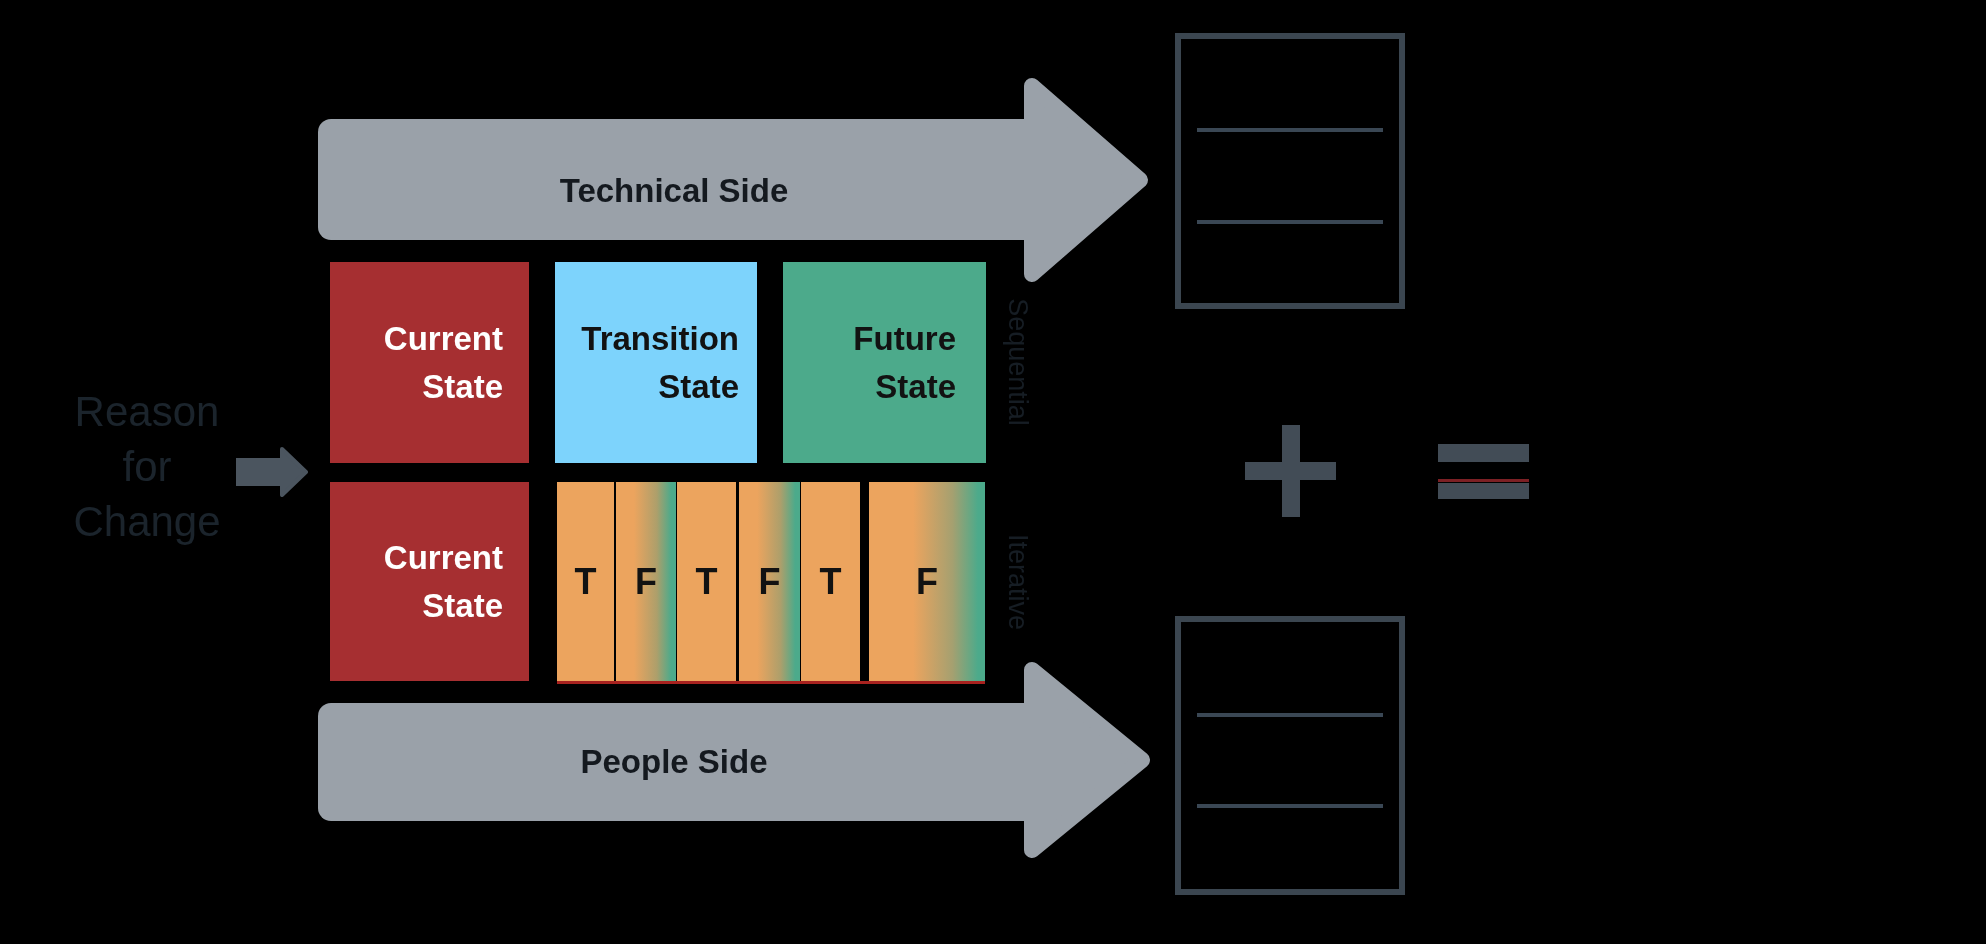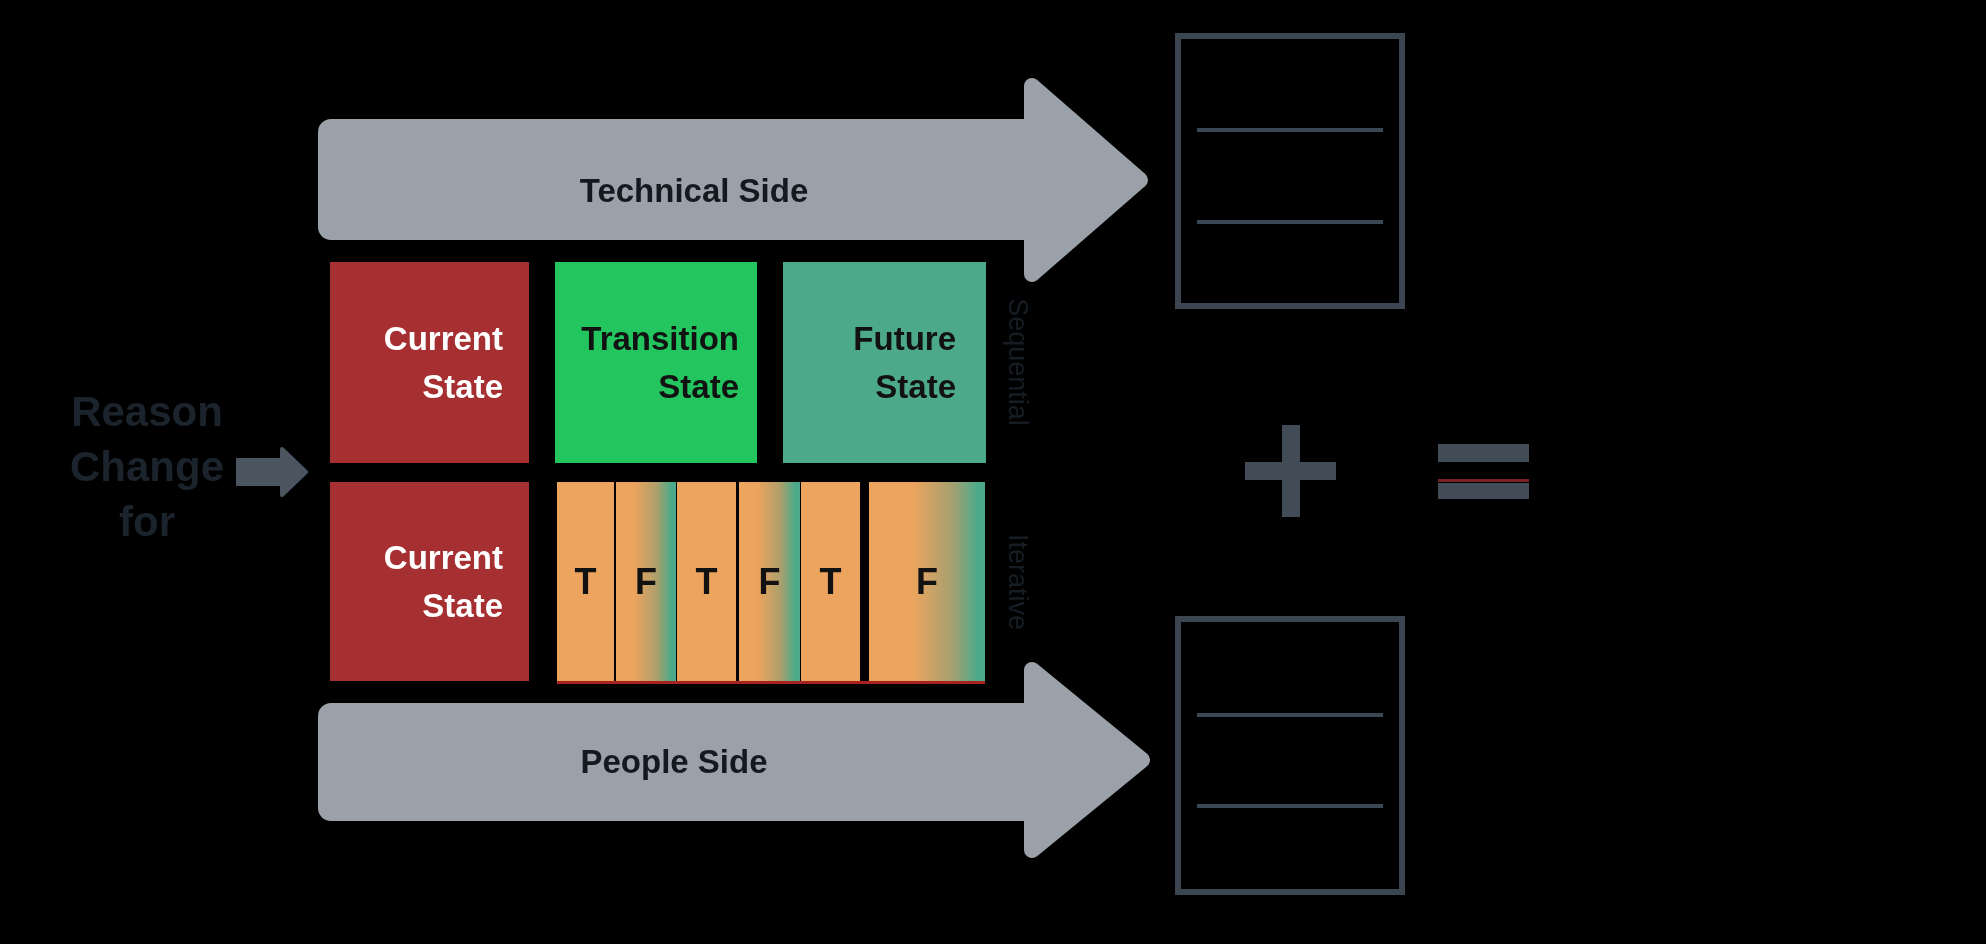--- a/index.html
+++ b/index.html
@@ -6,39 +6,39 @@
   html,body { margin:0; padding:0; background:#000; }
   .canvas {
     position:relative; width:1986px; height:944px; background:#000000;
     overflow:hidden; font-family:"Liberation Sans","DejaVu Sans",sans-serif;
   }
   .abs { position:absolute; }
 
   
   .reason-text {
     left:18px; top:384px; width:258px;
-    color:#1b242c; font-size:42px; font-weight:700; line-height:55px;
+    color:#1b242c; font-size:42px; font-weight:400; line-height:55px;
     text-align:center;
   }
 
   
   .arrow-label {
     display:flex; align-items:center; justify-content:center;
     color:#14191f; font-size:33px; font-weight:600;
   }
-  .tech-label   { left:318px; top:119px; width:712px; height:143px;padding-left:20px; }
+  .tech-label   { left:318px; top:119px; width:712px; height:143px; }
   .people-label { left:318px; top:703px; width:712px; height:118px; }
 
   
   .state-box {
     display:flex; align-items:center; justify-content:center; text-align:right;
     font-size:33px; font-weight:600; line-height:48px;
   }
   .red-box    { background:#a62f31; color:#ffffff; }
-  .orange-box { background:#22c55e; color:#121212; }
+  .orange-box { background:#7dd3fc; color:#121212; }
   .green-box  { background:#4caa8b; color:#121212; }
 
   .row1 { top:262px; height:201px; }
   .row2 { top:482px; height:199px; }
 
   
   .tf-cell {
     top:482px; height:199px;
     display:flex; align-items:center; justify-content:center;
     color:#121212; font-size:36px; font-weight:600;
@@ -82,22 +82,22 @@
     color:#ffffff; font-size:54px; font-weight:600;
   }
 </style>
 </head>
 <body>
 
 <div class="canvas">
 
   <div class="abs reason-text">
     <div>Reason</div>
+    <div>for</div>
     <div>Change</div>
-    <div>for</div>
   </div>
 
   <svg class="abs" style="left:236px; top:447px;" width="72" height="50" viewBox="0 0 72 50">
     <rect x="0" y="11" width="46" height="28" fill="#4b555f"></rect>
     <polygon points="46,2 70,25 46,48" fill="#4b555f" stroke="#4b555f" stroke-width="4" stroke-linejoin="round"></polygon>
   </svg>
 
   <svg class="abs" style="left:290px; top:70px;" width="880" height="222" viewBox="0 0 880 222">
     <rect x="28" y="49" width="712" height="121" rx="13" fill="#9aa1a9"></rect>
     <rect x="690" y="49" width="50" height="121" fill="#9aa1a9"></rect>

